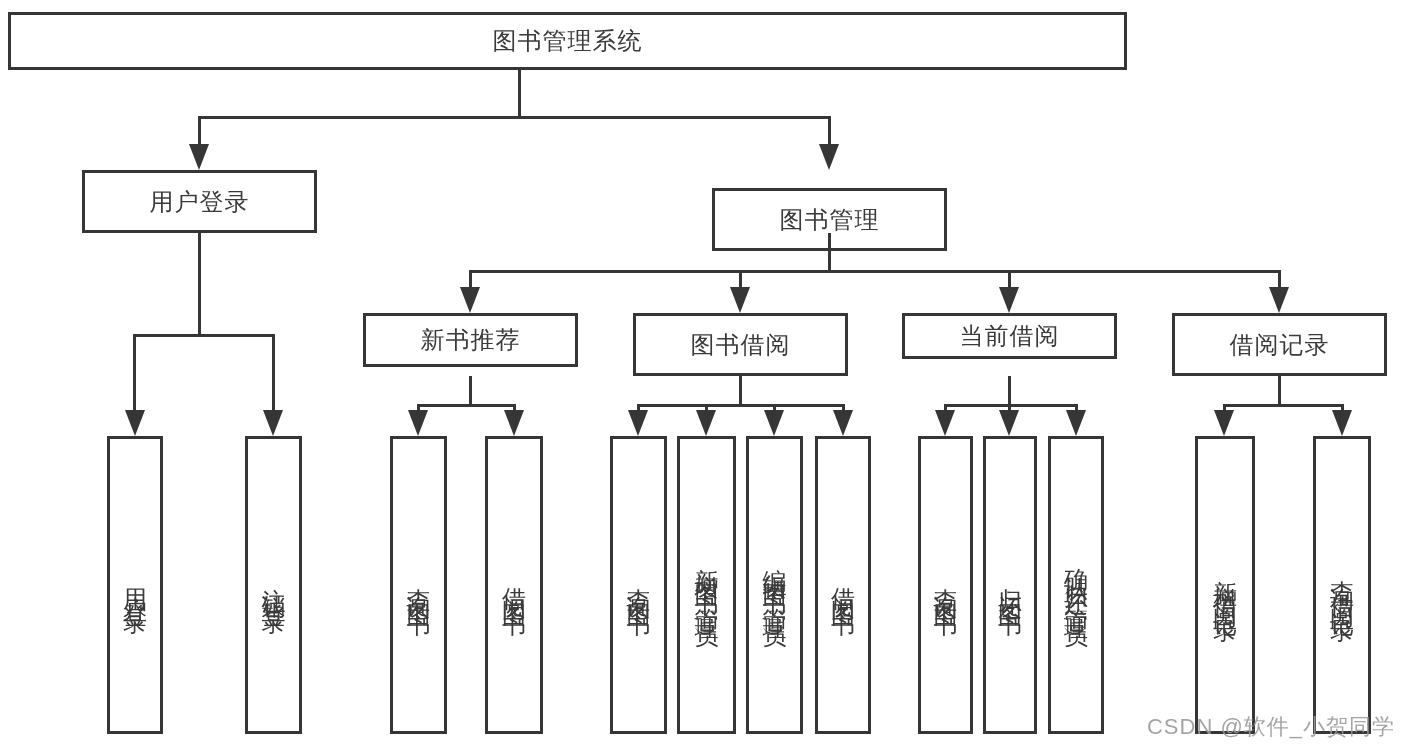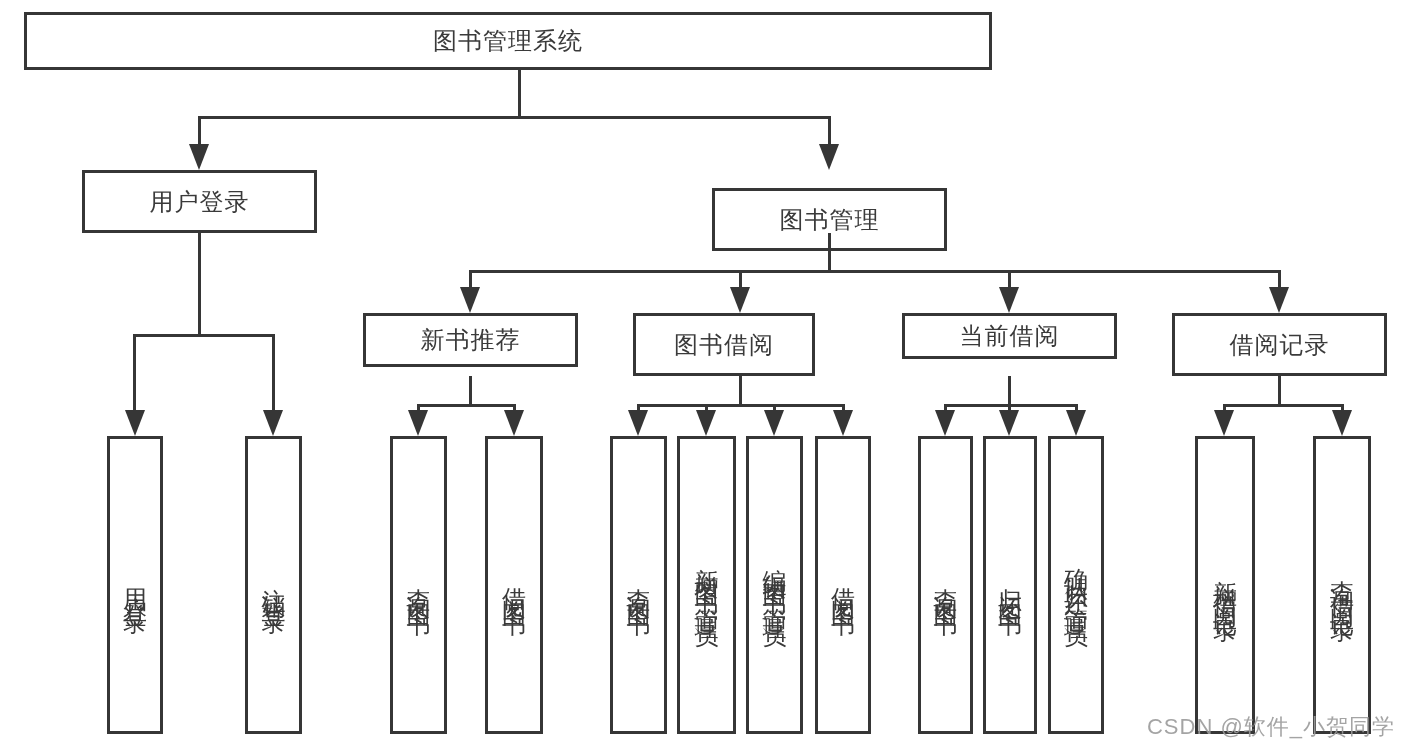--- a/index.html
+++ b/index.html
@@ -26,35 +26,35 @@
     position:absolute;top:712px;right:10px;
     font-size:22px;color:#9b9b9b;opacity:.9;
     letter-spacing:1px;white-space:nowrap;
   }
 </style>
 </head>
 <body>
 
 <div class="canvas">
 
-  <div class="box" style="left:24px;top:12px;width:968px;height:58px;">
+  <div class="box" style="left:8px;top:12px;width:1119px;height:58px;">
     <span>图书管理系统</span>
   </div>
 
   <div class="box" style="left:82px;top:170px;width:235px;height:63px;">
     <span>用户登录</span>
   </div>
   <div class="box" style="left:712px;top:188px;width:235px;height:63px;">
     <span>图书管理</span>
   </div>
 
   <div class="box" style="left:363px;top:313px;width:215px;height:54px;">
     <span>新书推荐</span>
   </div>
-  <div class="box" style="left:633px;top:313px;width:182px;height:63px;">
+  <div class="box" style="left:633px;top:313px;width:215px;height:63px;">
     <span>图书借阅</span>
   </div>
   <div class="box" style="left:902px;top:313px;width:215px;height:46px;">
     <span>当前借阅</span>
   </div>
   <div class="box" style="left:1172px;top:313px;width:215px;height:63px;">
     <span>借阅记录</span>
   </div>
 
   <div class="box vbox" style="left:107px;top:436px;width:56px;height:298px;">

